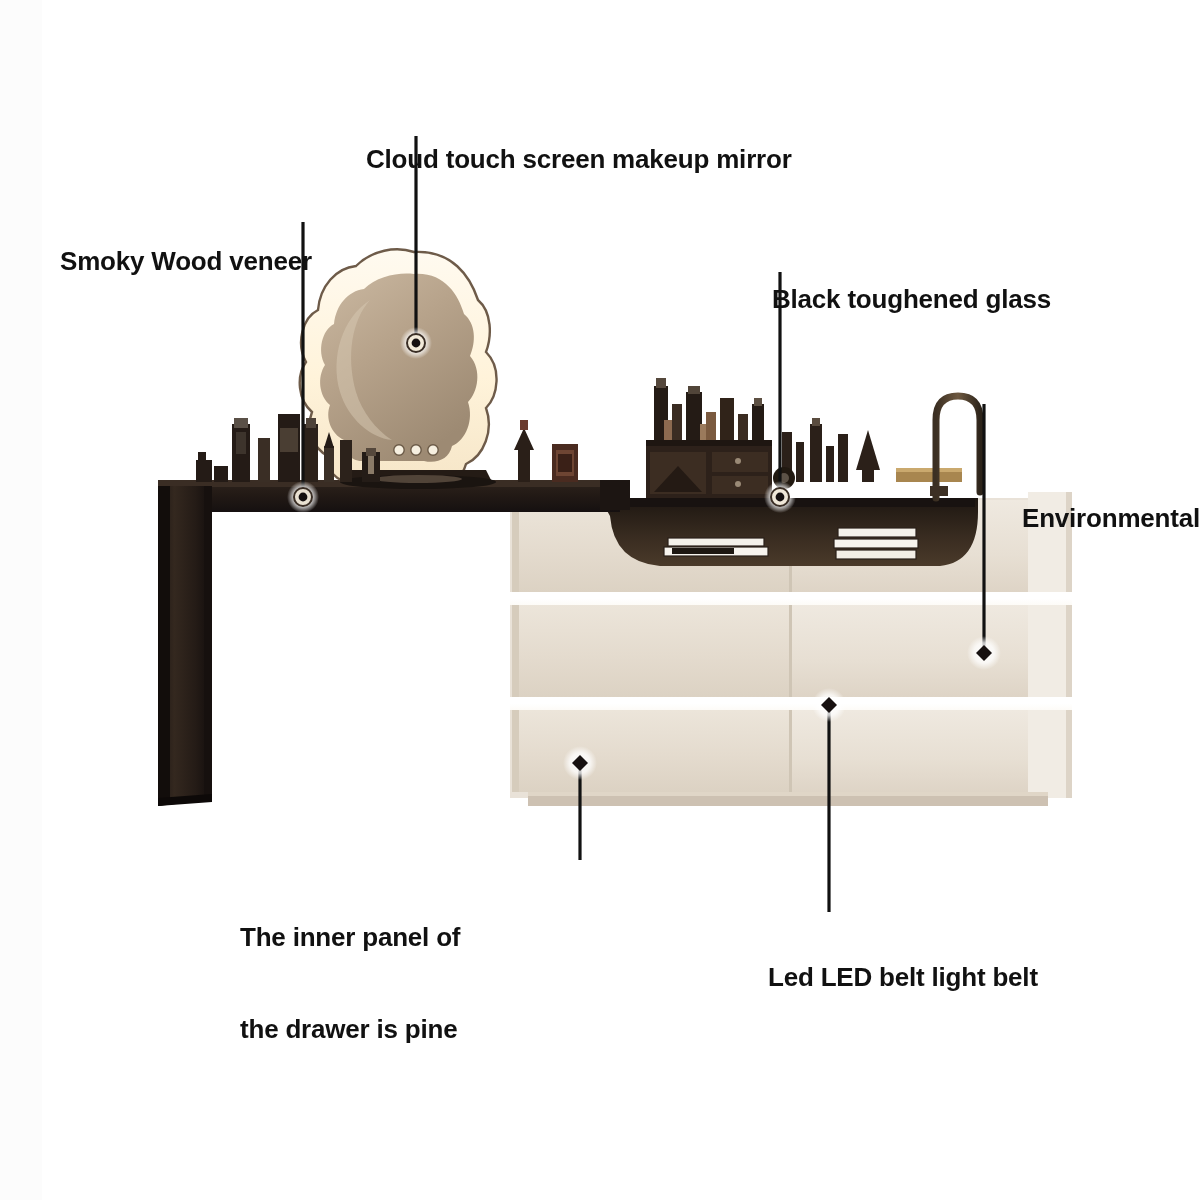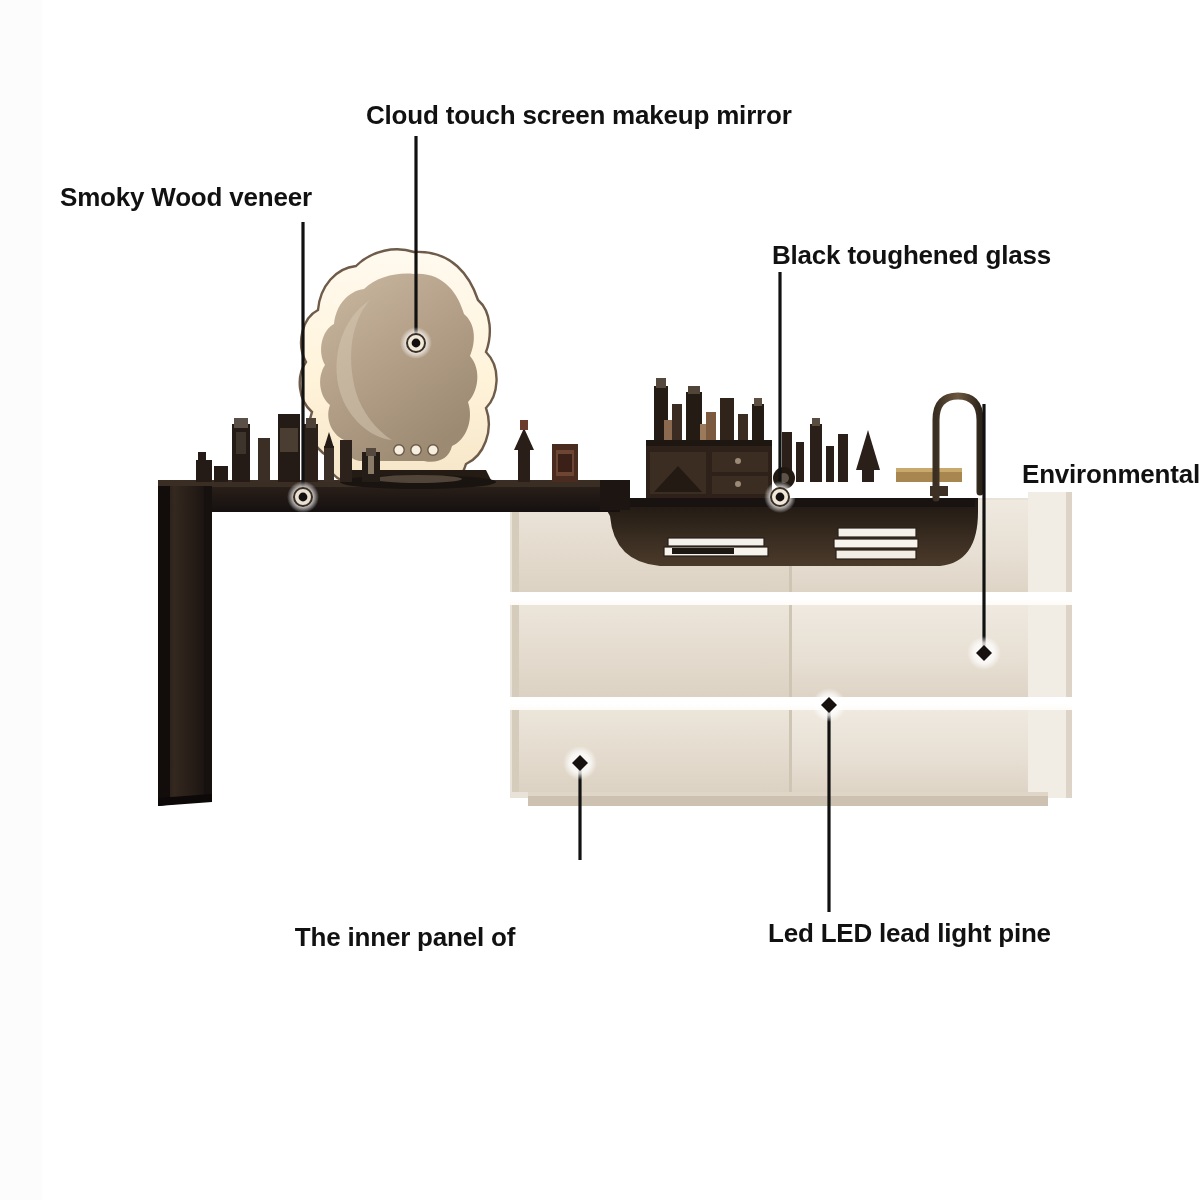--- a/index.html
+++ b/index.html
@@ -31,22 +31,22 @@
   .callout-label {
     position: absolute;
     color: #111111;
     font-family: "Liberation Sans", sans-serif;
     font-weight: bold;
     font-size: 26px;
     line-height: 1.18;
     letter-spacing: -0.2px;
     white-space: pre;
   }
-  .cl-left   { text-align: left; }
-  .cl-right  { text-align: center; }
+  .cl-left   { text-align: left; margin-top: 44px; }
+  .cl-right  { text-align: left; }
 </style>
 </head>
 <body>
 
 <div id="stage">
 
   <div id="edge-band"></div>
 
   <svg id="art" viewBox="0 0 1200 1200">
     <defs>
@@ -323,27 +323,28 @@
       <circle cx="580" cy="763" r="17" fill="url(#gDotHalo)"></circle>
       <polygon points="580,755 588,763 580,771 572,763" fill="#171110"></polygon>
 
       <circle cx="829" cy="705" r="17" fill="url(#gDotHalo)"></circle>
       <polygon points="829,697 837,705 829,713 821,705" fill="#171110"></polygon>
     </g>
   </svg>
 
   <div class="callout-label cl-left" style="left:366px; top:100px;">Cloud touch screen makeup mirror</div>
 
-  <div class="callout-label cl-left" style="left:60px; top:182px;">Smoky Wood veneer</div>
+  <div class="callout-label cl-left" style="left:60px; top:202px;">Smoky Wood veneer</div>
 
   <div class="callout-label cl-left" style="left:772px; top:240px;">Black toughened glass</div>
 
   <div class="callout-label cl-left" style="left:1022px; top:398px;">
     <div>Environmental</div>
   </div>
 
   <div class="callout-label cl-right" style="left:240px; top:861px; width:330px;">
     <div>The inner panel of</div>
+    <div>the drawer is pine</div>
   </div>
 
-  <div class="callout-label cl-left" style="left:768px; top:918px;">Led LED lead light pine</div>
+  <div class="callout-label cl-left" style="left:768px; top:918px;">Led LED belt light belt</div>
 
 </div>
 
 </body></html>

